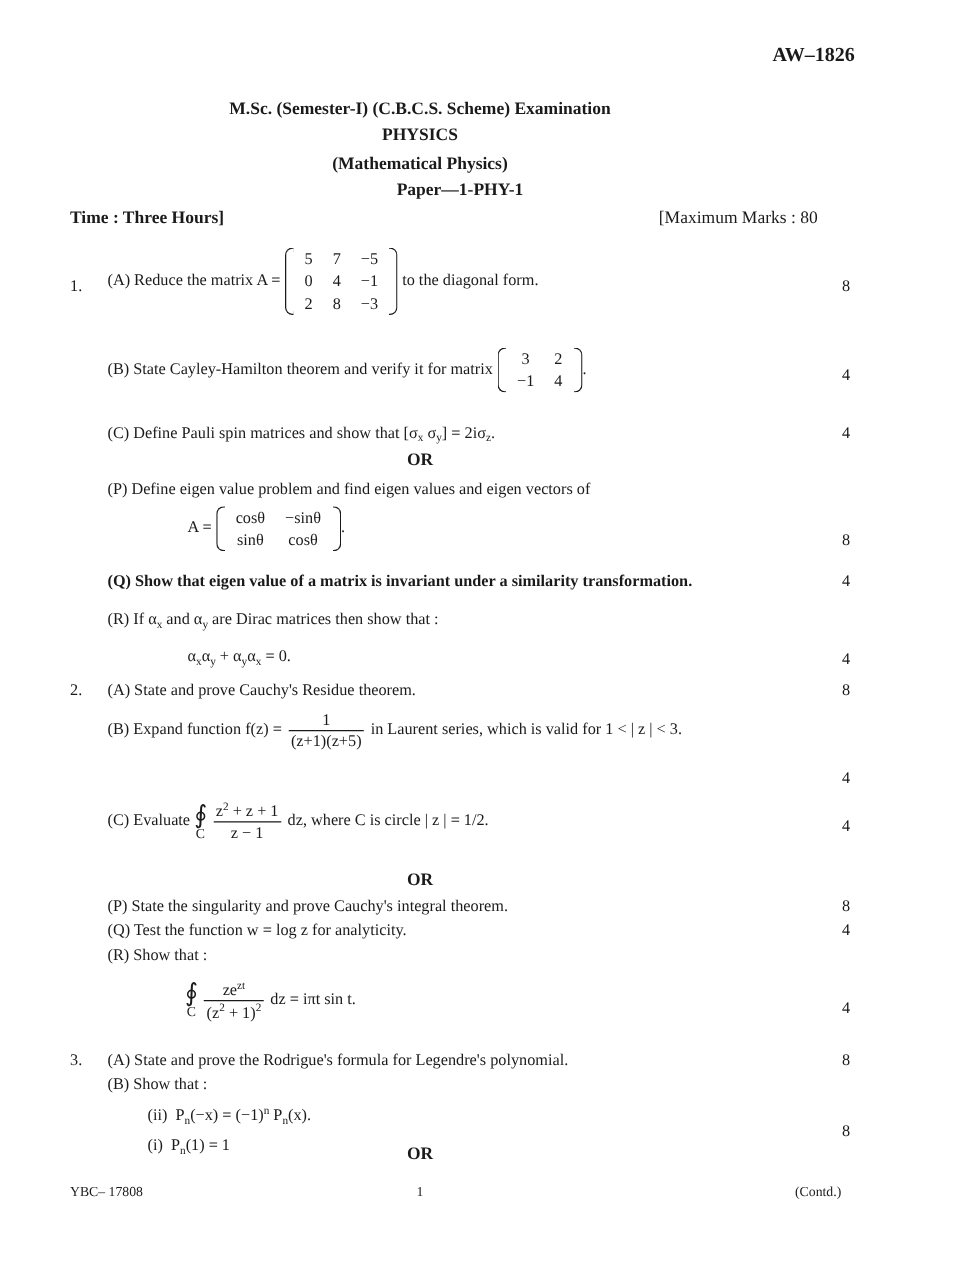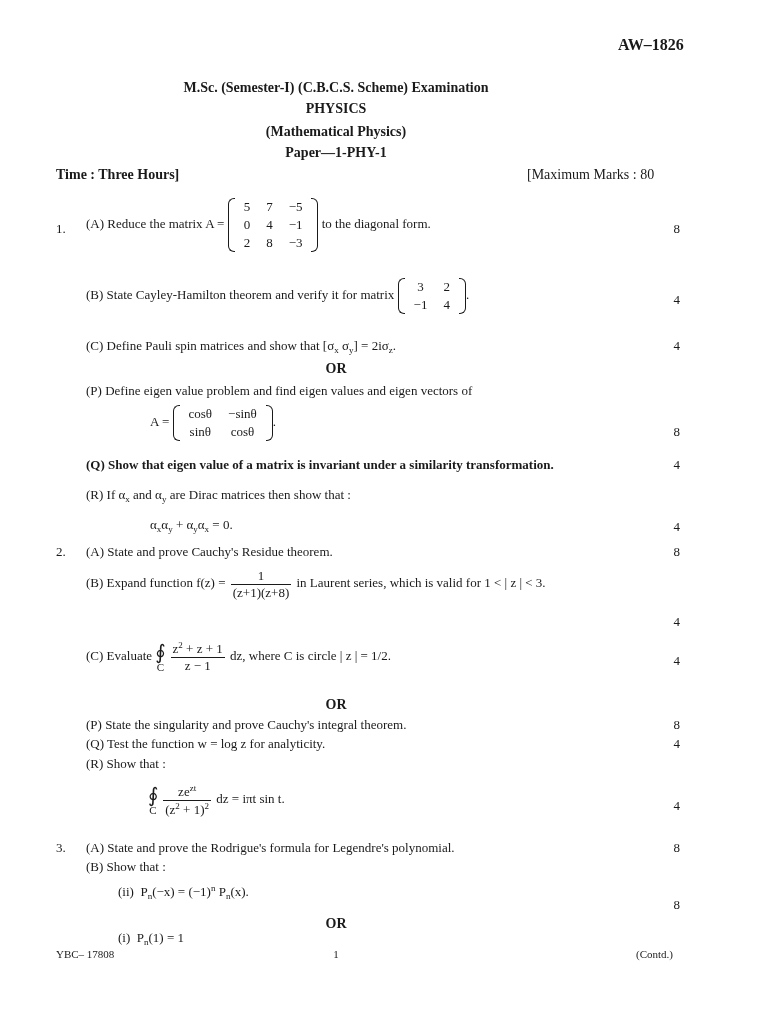--- a/index.html
+++ b/index.html
@@ -28,21 +28,21 @@
   .oint .sym { font-size: 20px; display: block; line-height: 20px; }
   .oint .lim { font-size: 11px; display: block; line-height: 11px; }
 </style>
 </head>
 <body>
 
 <div class="abs bold" style="left:618px; top:36px; font-size:16px;">AW–1826</div>
 <div class="abs bold center" style="top:80px; font-size:14px;">M.Sc. (Semester-I) (C.B.C.S. Scheme) Examination</div>
 <div class="abs bold center" style="top:101px; font-size:14px;">PHYSICS</div>
 <div class="abs bold center" style="top:124px; font-size:14px;">(Mathematical Physics)</div>
-<div class="abs bold center" style="top:145px; font-size:14px;">Paper—1-PHY-1</div>
+<div class="abs bold center" style="top:145px; font-size:14px;margin-left:32px;">Paper—1-PHY-1</div>
 <div class="abs" style="left:56px; top:167px; font-size:14px;font-weight:bold;">Time : Three Hours]</div>
 <div class="abs" style="left:527px; top:167px; font-size:14px;">[Maximum Marks : 80</div>
 
 <div class="abs" style="left:56px; top:221px;">1.</div>
 <div class="abs" style="left:86px; top:198px;">
   <span>(A)</span>
   <span>Reduce the matrix A =</span>
   <span class="matrix">
     <table>
       <tbody>
@@ -137,21 +137,21 @@
 
 <div class="abs" style="left:56px; top:544px;">2.</div>
 <div class="abs" style="left:86px; top:544px;">
   <span>(A)</span> <span>State and prove Cauchy's Residue theorem.</span>
 </div>
 <div class="marks" style="top:544px;">8</div>
 
 <div class="abs" style="left:86px; top:568px;">
   <span>(B)</span>
   <span>Expand function f(z) =</span>
-  <span class="frac"><span class="num">1</span><span class="den">(z+1)(z+8)</span></span>
+  <span class="frac"><span class="num">1</span><span class="den">(z+1)(z+5)</span></span>
   <span>in Laurent series, which is valid for 1 &lt; | z | &lt; 3.</span>
 </div>
 <div class="marks" style="top:614px;">4</div>
 
 <div class="abs" style="left:86px; top:640px;">
   <span>(C)</span>
   <span>Evaluate</span>
   <span class="oint"><span class="sym">∮</span><span class="lim">C</span></span>
   <span class="frac"><span class="num">z<span class="sup">2</span> + z + 1</span><span class="den">z − 1</span></span>
   <span>dz, where C is circle | z | = 1/2.</span>
@@ -182,21 +182,21 @@
 
 <div class="abs" style="left:56px; top:840px;">3.</div>
 <div class="abs" style="left:86px; top:840px;">
   <span>(A)</span> <span>State and prove the Rodrigue's formula for Legendre's polynomial.</span>
 </div>
 <div class="marks" style="top:840px;">8</div>
 
 <div class="abs" style="left:86px; top:859px;">
   <span>(B)</span> <span>Show that :</span>
 </div>
-<div class="abs" style="left:118px; top:930px;">(i)&nbsp;&nbsp;P<span class="sub">n</span>(1) = 1</div>
+<div class="abs" style="left:118px; top:908px;">(i)&nbsp;&nbsp;P<span class="sub">n</span>(1) = 1</div>
 <div class="abs" style="left:118px; top:883px;">(ii)&nbsp;&nbsp;P<span class="sub">n</span>(−x) = (−1)<span class="sup">n</span> P<span class="sub">n</span>(x).</div>
 <div class="marks" style="top:897px;">8</div>
 
 <div class="abs bold center" style="top:916px; font-size:14px;">OR</div>
 
 <div class="abs" style="left:56px; top:948px; font-size:11px;">YBC– 17808</div>
 <div class="abs center" style="top:948px; font-size:11px;">1</div>
 <div class="abs" style="left:636px; top:948px; font-size:11px;">(Contd.)</div>
 
 </body></html>

